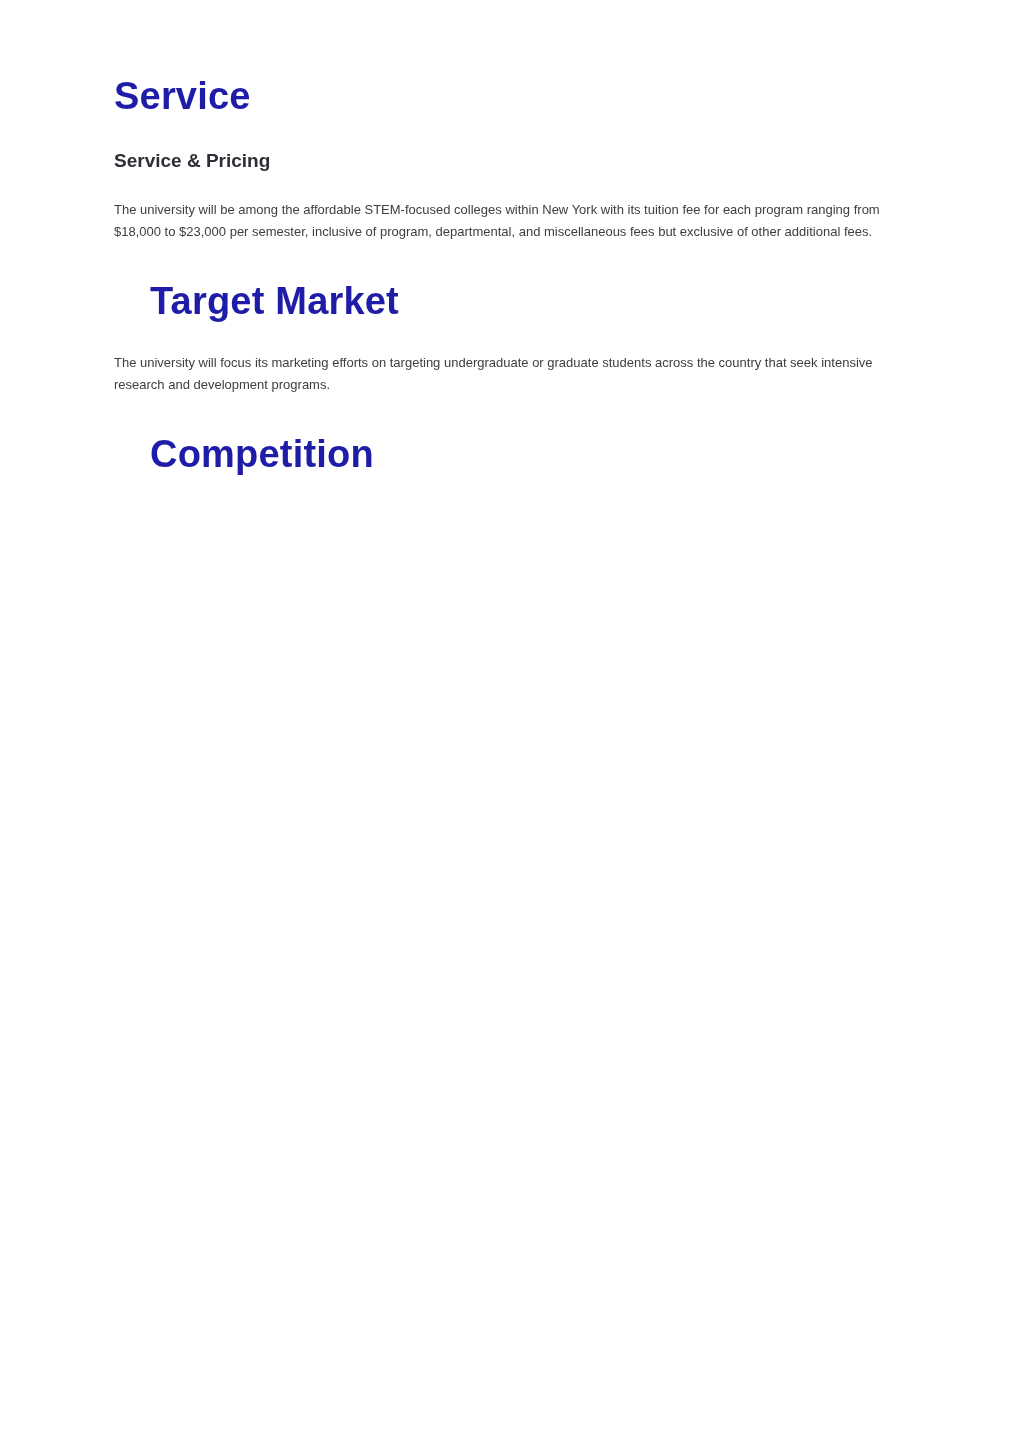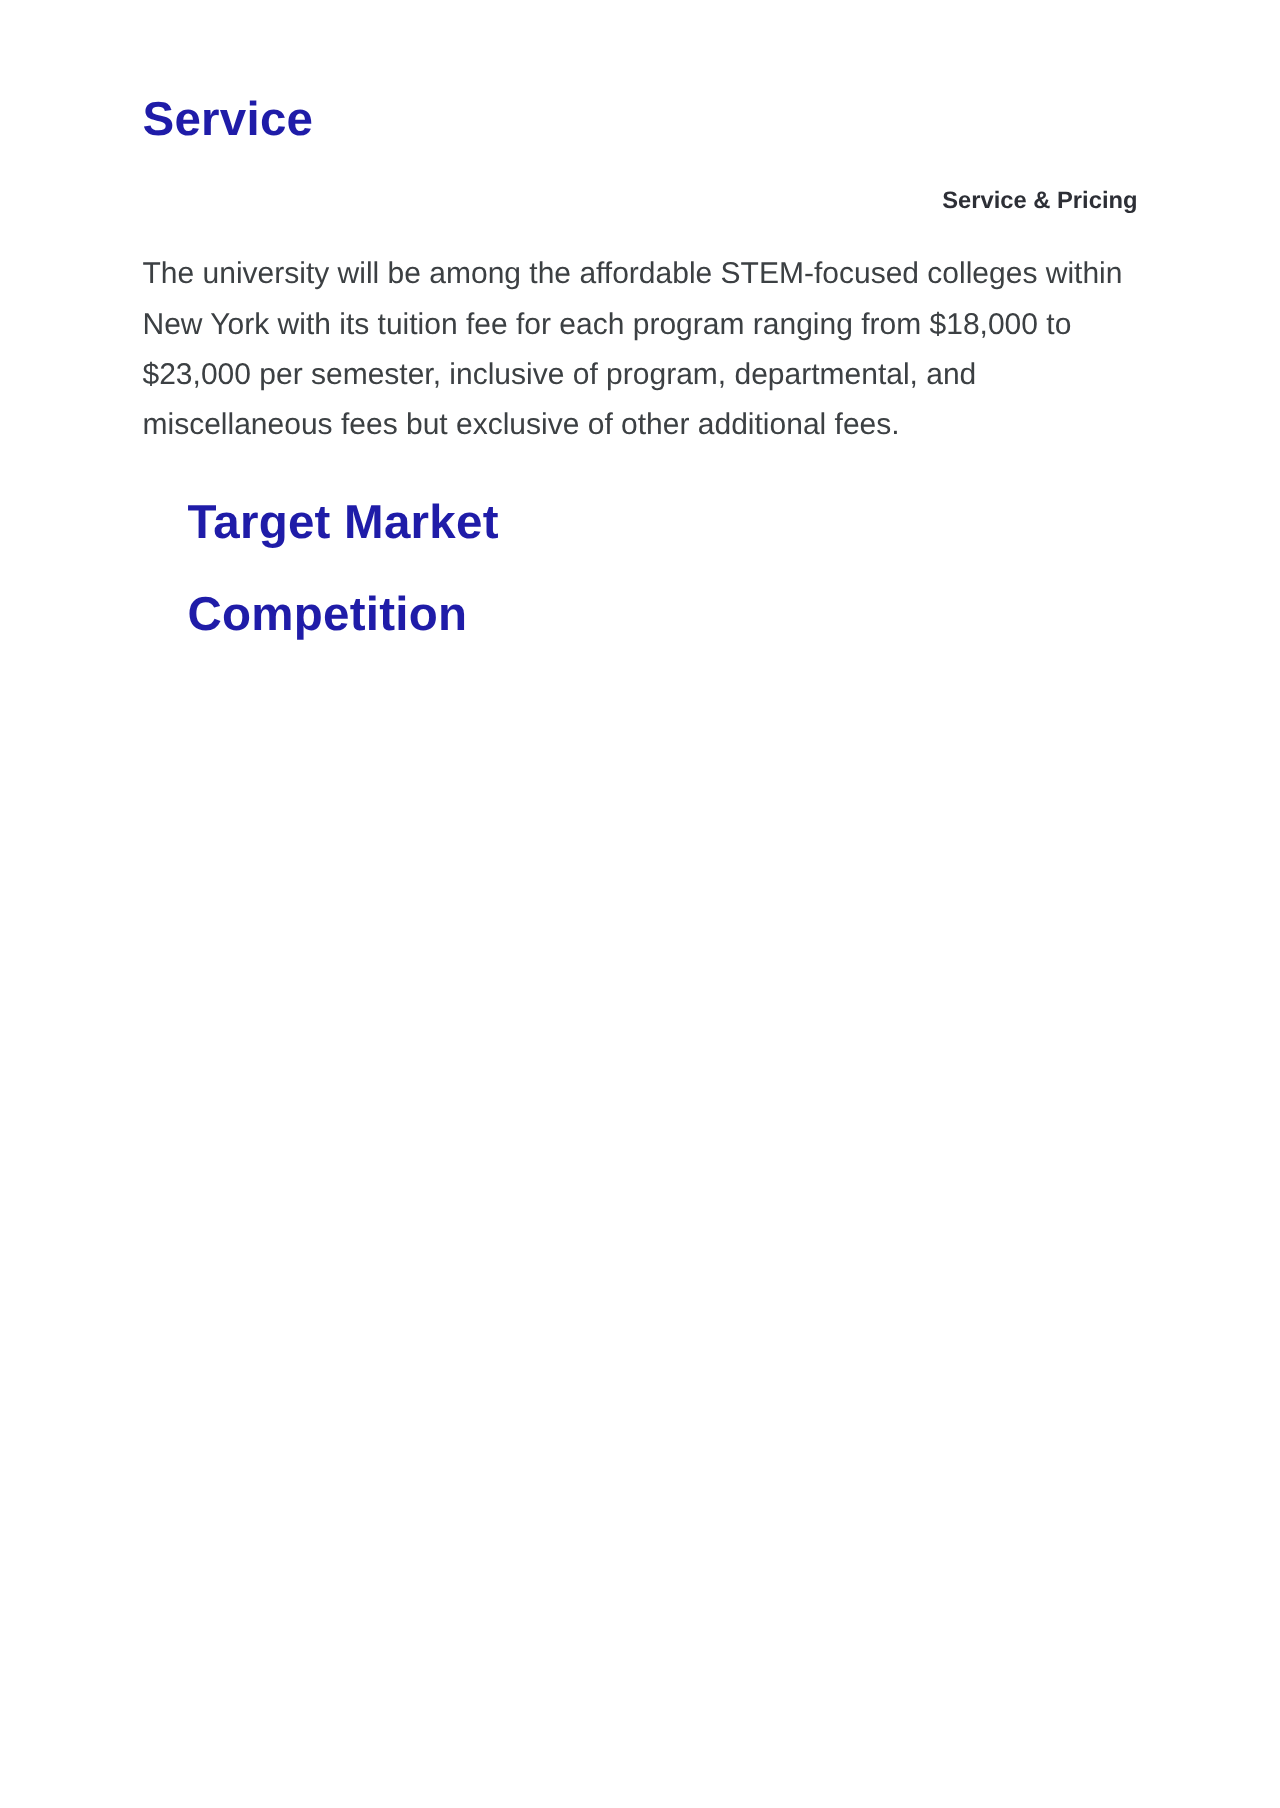--- a/index.html
+++ b/index.html
@@ -31,26 +31,25 @@
     margin-bottom: 28px;
     line-height: 1.2;
   }
 
   .section-subheading {
     color: #2d2f36;
     font-size: 19px;
     font-weight: 700;
     margin-bottom: 26px;
     line-height: 1.35;
-    text-align: right;
   }
 
   .section-paragraph {
     color: #3c4043;
-    font-size: 24px;
+    font-size: 13px;
     font-weight: 400;
     line-height: 1.68;
     margin-bottom: 36px;
     max-width: 800px;
   }
 
   .section + .section .section-heading {
     margin-top: 6px;
     margin-left: 36px;
   }
@@ -61,19 +60,20 @@
 <div class="page">
 
   <section class="section">
     <h1 class="section-heading">Service</h1>
     <h2 class="section-subheading">Service &amp; Pricing</h2>
     <p class="section-paragraph">The university will be among the affordable STEM-focused colleges within New York with its tuition fee for each program ranging from $18,000 to $23,000 per semester, inclusive of program, departmental, and miscellaneous fees but exclusive of other additional fees.</p>
   </section>
 
   <section class="section">
     <h1 class="section-heading">Target Market</h1>
+    <p class="section-paragraph">The university will focus its marketing efforts on targeting undergraduate or graduate students across the country that seek intensive research and development programs.</p>
   </section>
 
   <section class="section">
     <h1 class="section-heading">Competition</h1>
   </section>
 
 </div>
 
 </body></html>

